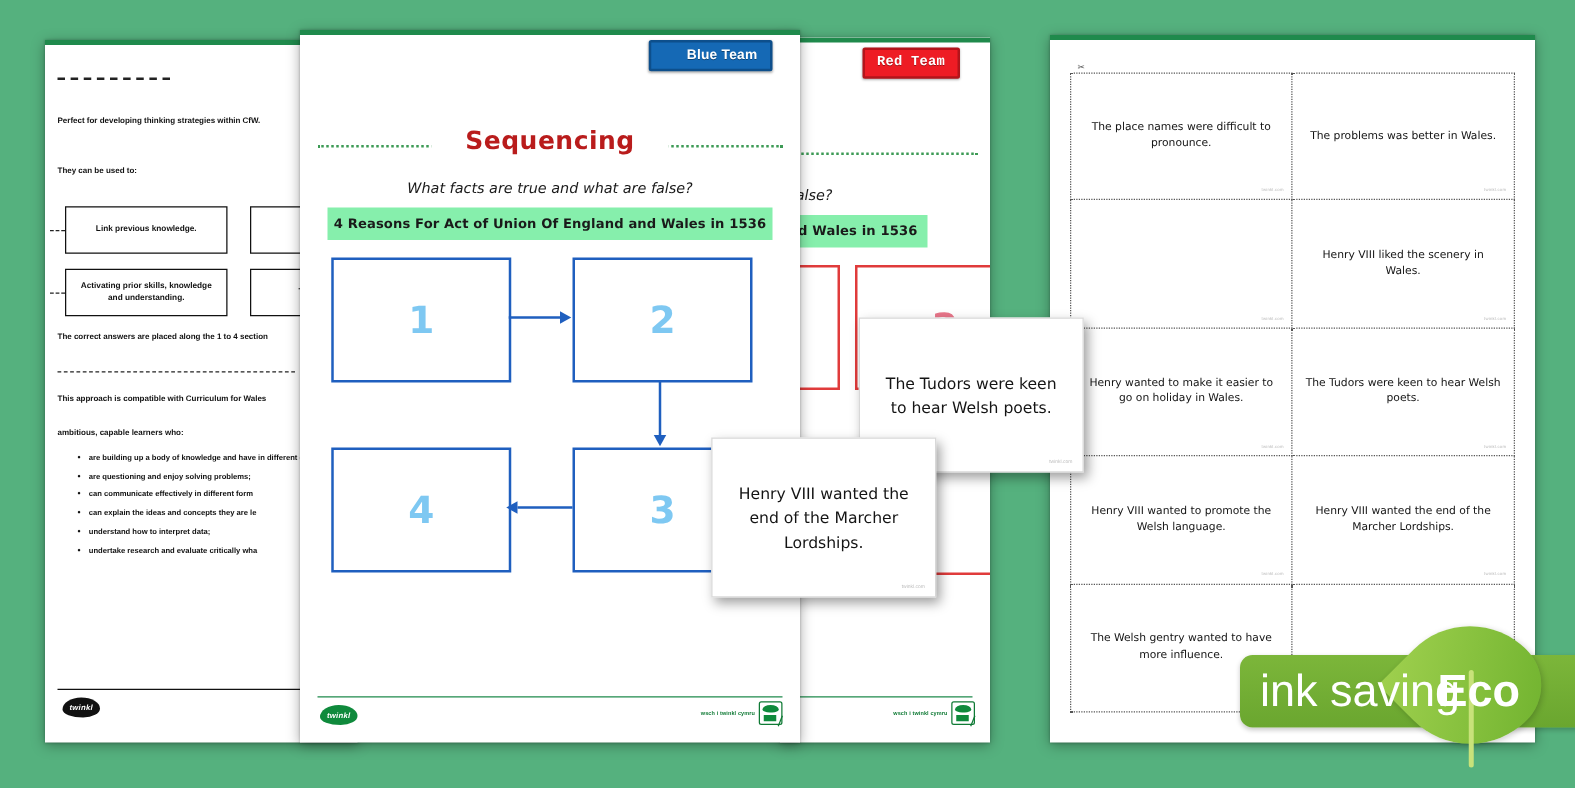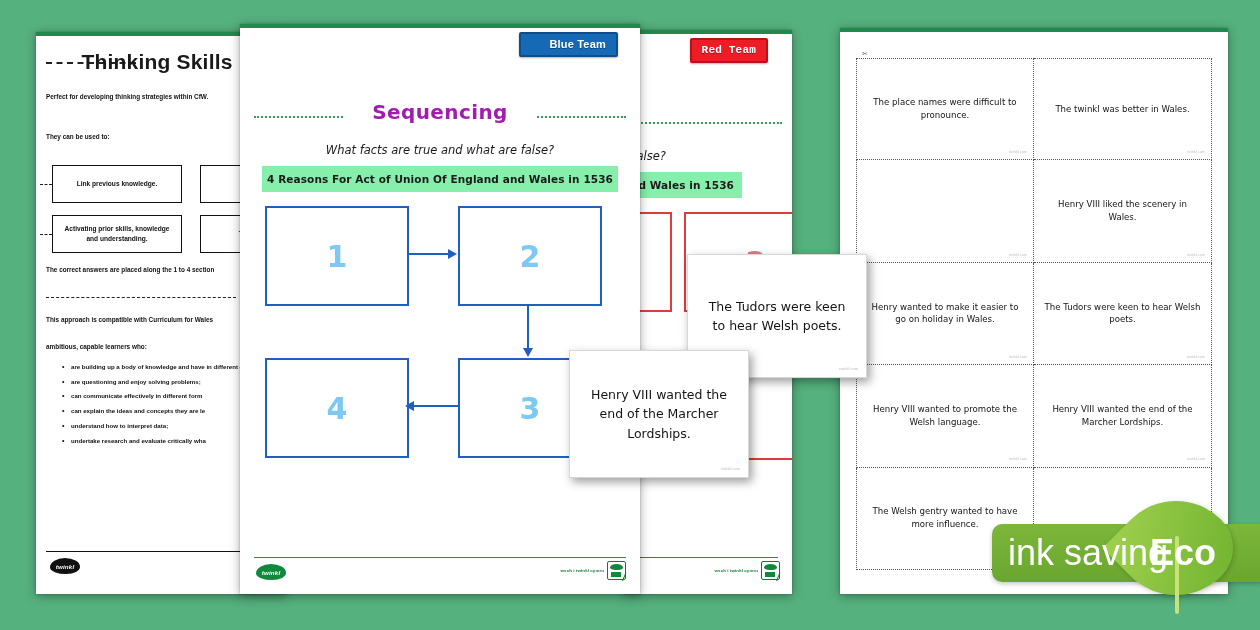--- a/index.html
+++ b/index.html
@@ -71,21 +71,21 @@
     padding:4px 10px 5px;font-size:11px;font-weight:700;color:#fff;
     letter-spacing:.2px;box-shadow:0 1px 2px rgba(0,0,0,.3);
     text-shadow:0 1px 0 rgba(0,0,0,.35);
   }
   .tag-blue{background:#1569b5;border:2px solid #0d4f8c;padding-left:28px;}
   .tag-red{background:#ee1c24;border:2px solid #b3141a;}
 
   .seq-title{
     position:absolute;left:0;right:0;top:76px;text-align:center;
     font-family:"DejaVu Sans", sans-serif;
-    font-size:20px;font-weight:700;color:#a21caf;letter-spacing:.4px;
+    font-size:20px;font-weight:700;color:#b91c1c;letter-spacing:.4px;
   }
   .seq-rule{position:absolute;top:92px;height:0;border-top:2px dotted #3d9a55;}
   .seq-q{
     position:absolute;left:0;right:0;top:119px;text-align:center;
     font-family:"DejaVu Sans", sans-serif;
     font-size:11.5px;color:#1a1a1a;font-style:italic;
   }
   .seq-band{
     position:absolute;background:#86efac;display:flex;align-items:center;justify-content:center;
     font-family:"DejaVu Sans", sans-serif;
@@ -181,21 +181,20 @@
 </style>
 </head>
 <body>
 
 <div class="stage">
 
   <div class="sheet" id="sheetA">
     <div class="topband"></div>
 
     <div class="a-dash-left"></div>
-    <div class="a-title">Thinking Skills</div>
 
     <div class="a-p" style="top:60px;">Perfect for developing thinking strategies within CfW.</div>
     <div class="a-p" style="top:100px;">They can be used to:</div>
 
     <div class="a-conn" style="left:4px;top:152px;width:12px;"></div>
     <div class="a-conn" style="left:184px;top:152px;width:14px;"></div>
     <div class="a-conn" style="left:4px;top:202px;width:12px;"></div>
     <div class="a-conn" style="left:184px;top:202px;width:14px;"></div>
 
     <div class="a-box" style="left:16px;top:133px;width:130px;height:38px;">Link previous knowledge.</div>
@@ -295,21 +294,21 @@
   <div class="sheet" id="sheetD">
     <div class="topband"></div>
     <div class="grid-caret">✂</div>
 
     <div class="grid">
       <div class="gcell">
         <span>The place names were difficult to pronounce.</span>
         <span class="wm">twinkl.com</span>
       </div>
       <div class="gcell">
-        <span>The twinkl was better in Wales.</span>
+        <span>The problems was better in Wales.</span>
         <span class="wm">twinkl.com</span>
       </div>
       <div class="gcell">
         <span class="wm">twinkl.com</span>
       </div>
       <div class="gcell">
         <span>Henry VIII liked the scenery in Wales.</span>
         <span class="wm">twinkl.com</span>
       </div>
       <div class="gcell">

